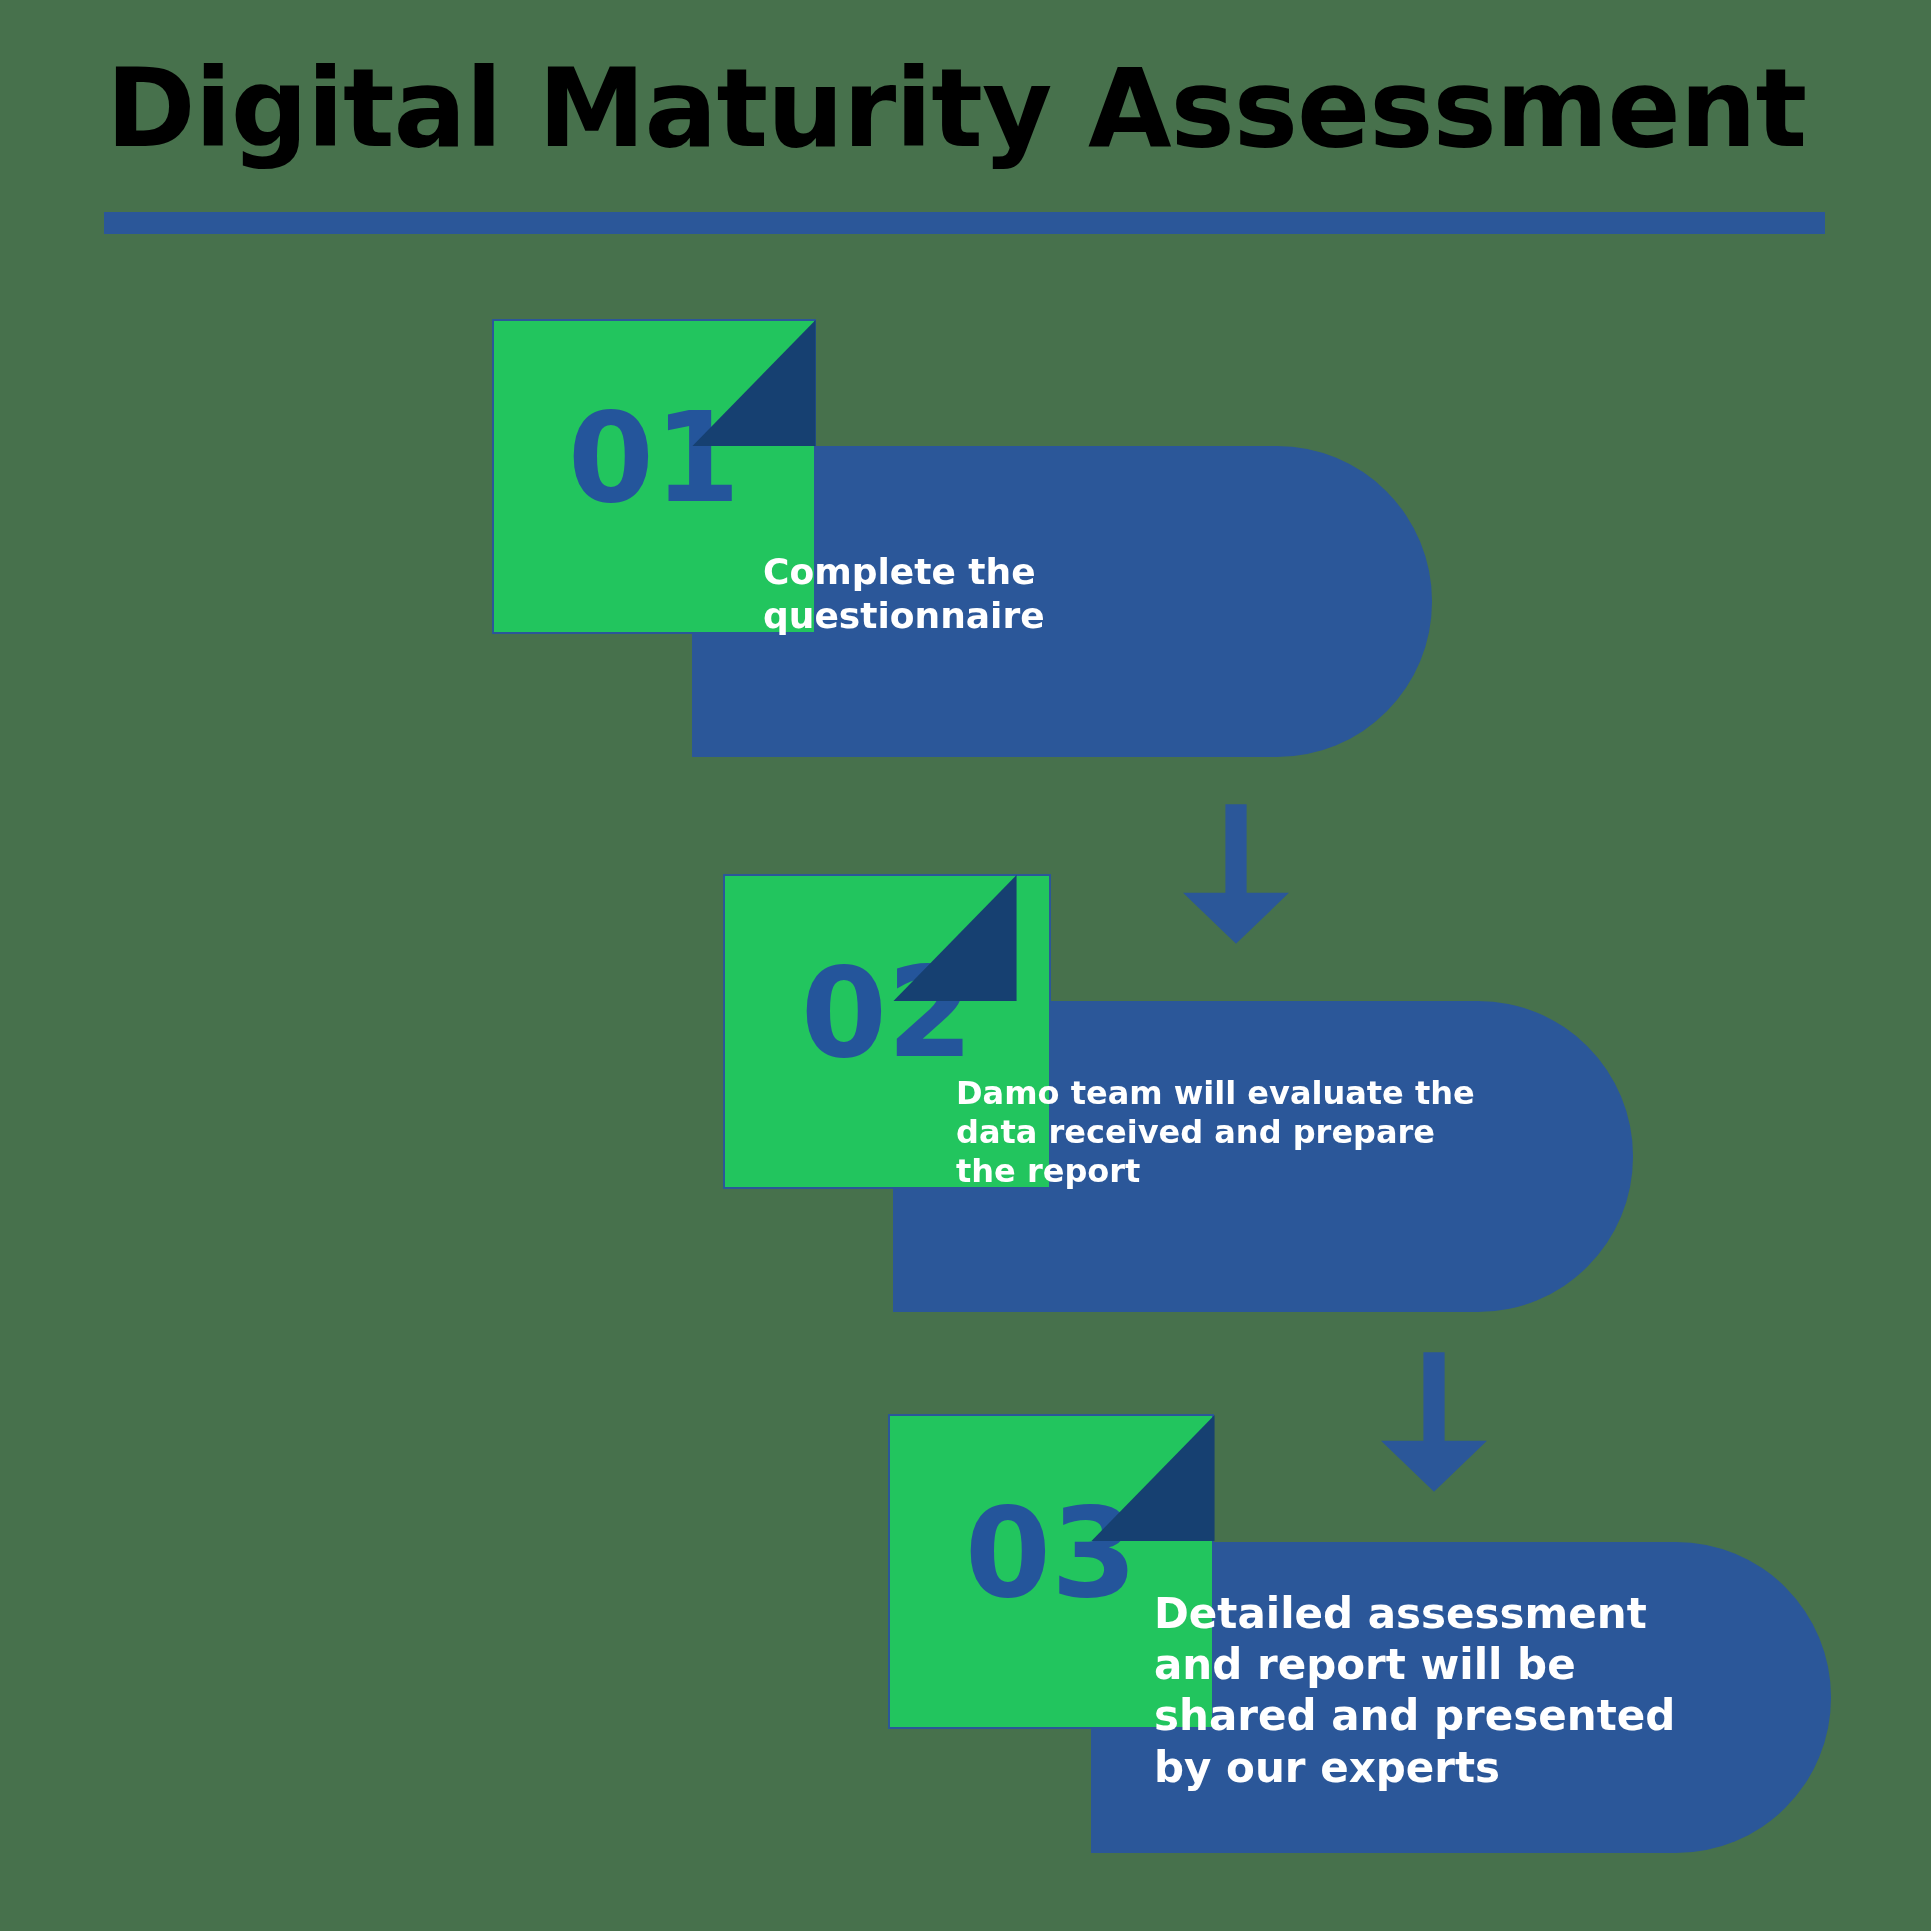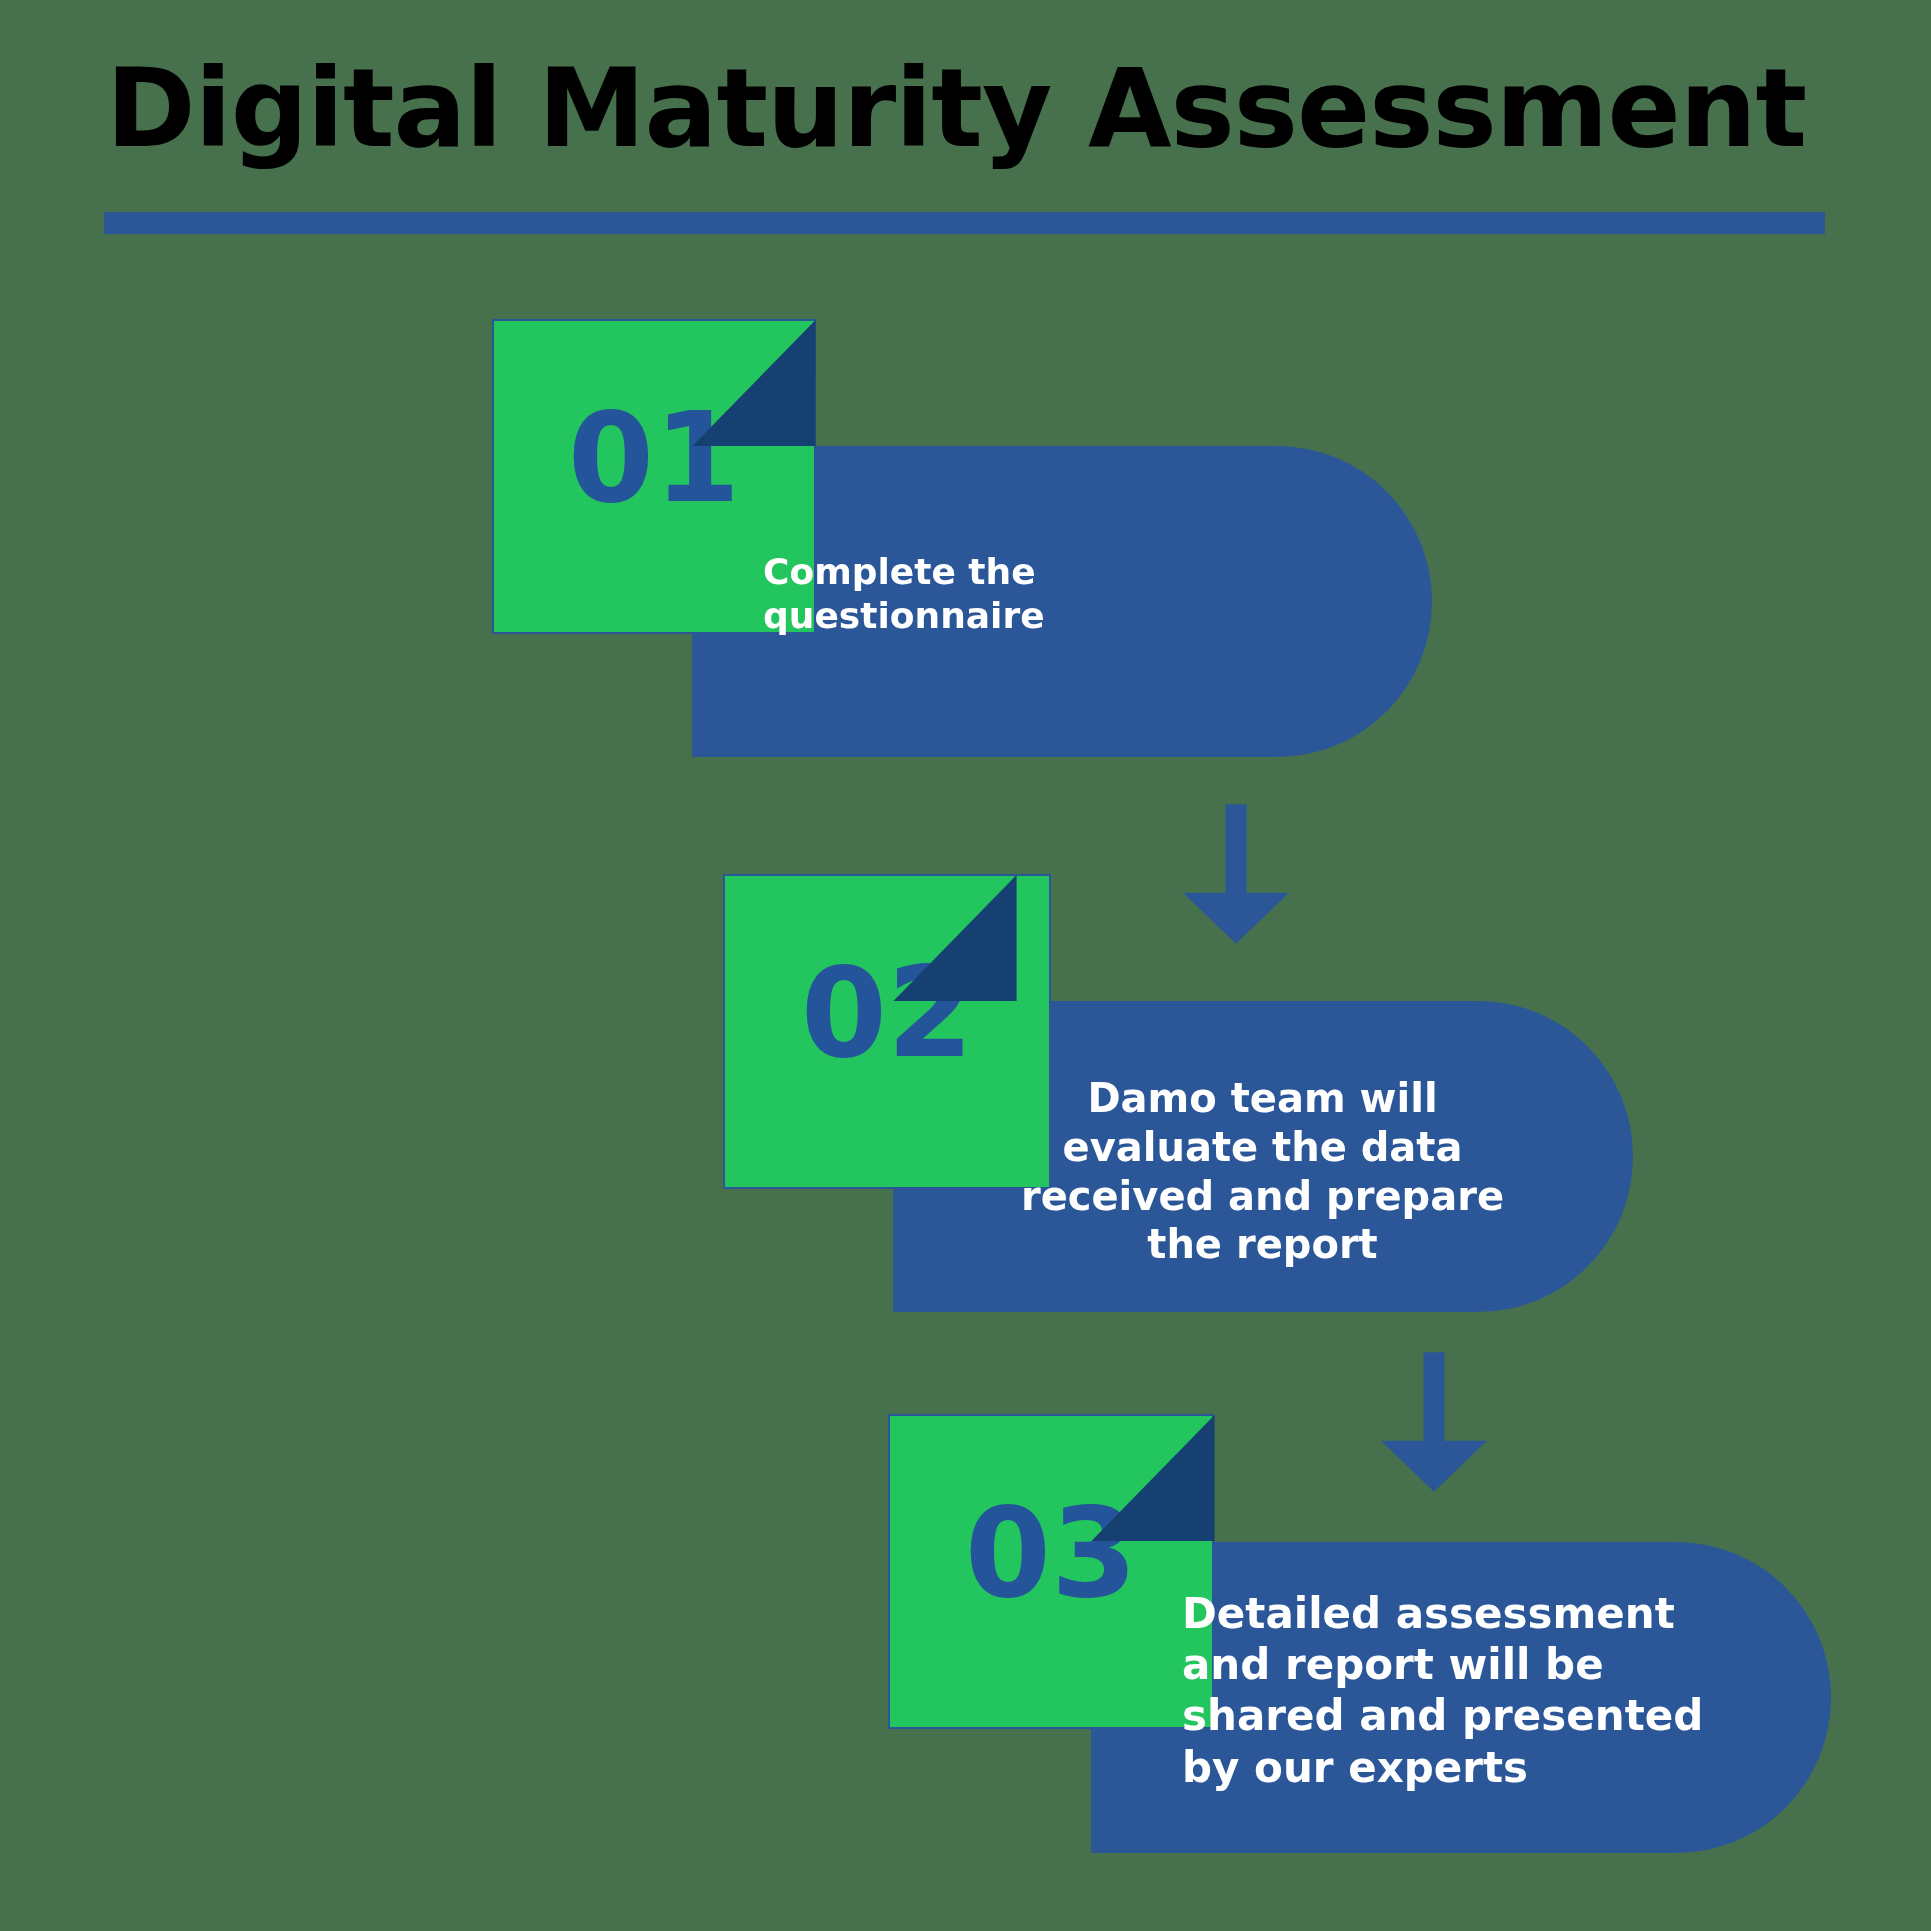--- a/index.html
+++ b/index.html
@@ -122,37 +122,37 @@
                 border-radius: 0 155px 155px 0;"></div>
 
     <div class="num-card" style="left:688px; top:874px; width:328px; height:315px;margin-left:35px;">
       <div class="num" style="top:75px; font-size:124px;">02</div>
     </div>
 
     <svg class="corner-tri" style="left:893px; top:875px;" width="124" height="126" viewBox="0 0 128 131">
       <polygon points="0,131 128,131 128,0" fill="#164071"></polygon>
     </svg>
 
-    <div class="pill-text" style="left:992px; top:1074px; width:541px; font-size:40px;text-align:center;">Damo team will evaluate the data received and prepare the report</div>
+    <div class="pill-text" style="left:956px; top:1074px; width:541px; font-size:32px;">Damo team will evaluate the data received and prepare the report</div>
   </div>
 
   <svg class="arrow" style="left:1381px; top:1352px;" width="106" height="140" viewBox="0 0 110 145">
     <polygon points="44,0 66,0 66,92 110,92 55,145 0,92 44,92" fill="#2B5799"></polygon>
   </svg>
 
   <div class="step">
 
     <div class="pill" style="left:1091px; top:1542px; width:740px; height:311px;
                 border-radius: 0 155px 155px 0;"></div>
 
     <div class="num-card" style="left:888px; top:1414px; width:326px; height:315px;">
       <div class="num" style="top:75px; font-size:124px;">03</div>
     </div>
 
     <svg class="corner-tri" style="left:1091px; top:1415px;" width="124" height="126" viewBox="0 0 128 131">
       <polygon points="0,131 128,131 128,0" fill="#164071"></polygon>
     </svg>
 
-    <div class="pill-text" style="left:1154px; top:1588px; width:541px; font-size:42px;margin-left:28px;">Detailed assessment and report will be shared and presented by our experts</div>
+    <div class="pill-text" style="left:1154px; top:1588px; width:541px; font-size:42px;">Detailed assessment and report will be shared and presented by our experts</div>
   </div>
 
 </div>
 
 
 </body></html>

